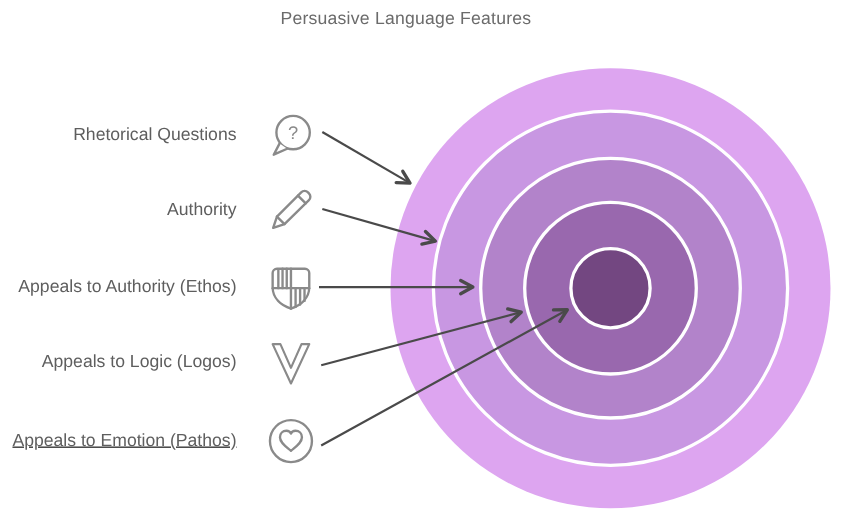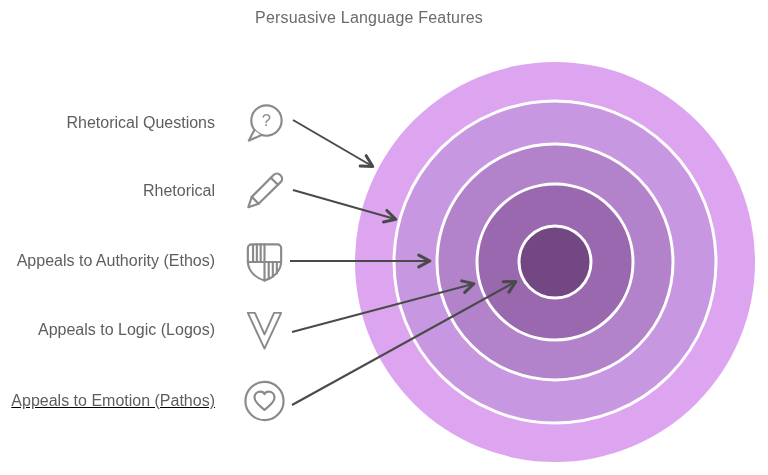--- a/index.html
+++ b/index.html
@@ -91,21 +91,21 @@
     <svg class="icon-box" viewBox="0 0 48 48">
       <g fill="none" stroke-width="2.2" stroke-linecap="round" stroke-linejoin="round" stroke="#8a8a8a">
         <circle cx="26" cy="21.5" r="15.5"></circle>
         <path d="M13.5 31.5 L8 42 L20.5 36.5" fill="#ffffff"></path>
       </g>
       <text x="26" y="27" text-anchor="middle" font-size="17" font-family="Liberation Sans, sans-serif" fill="#8a8a8a">?</text>
     </svg>
   </div>
 
   <div class="row" id="row-2">
-    <span class="row-label">Rhetorical</span>
+    <span class="row-label">Authority</span>
     <svg class="icon-box" viewBox="0 0 48 48">
       <g fill="none" stroke-width="2.2" stroke-linecap="round" stroke-linejoin="round" stroke="#8a8a8a">
         <path d="M7.5 40.5 L11 30 L33.5 7.5 A4.4 4.4 0 0 1 39.8 7.5 L40.7 8.4 A4.4 4.4 0 0 1 40.7 14.7 L18 37 Z"></path>
         <line x1="30.5" y1="10.5" x2="37.7" y2="17.7"></line>
         <line x1="11" y1="30" x2="18" y2="37"></line>
       </g>
     </svg>
   </div>
 
   <div class="row" id="row-4">

